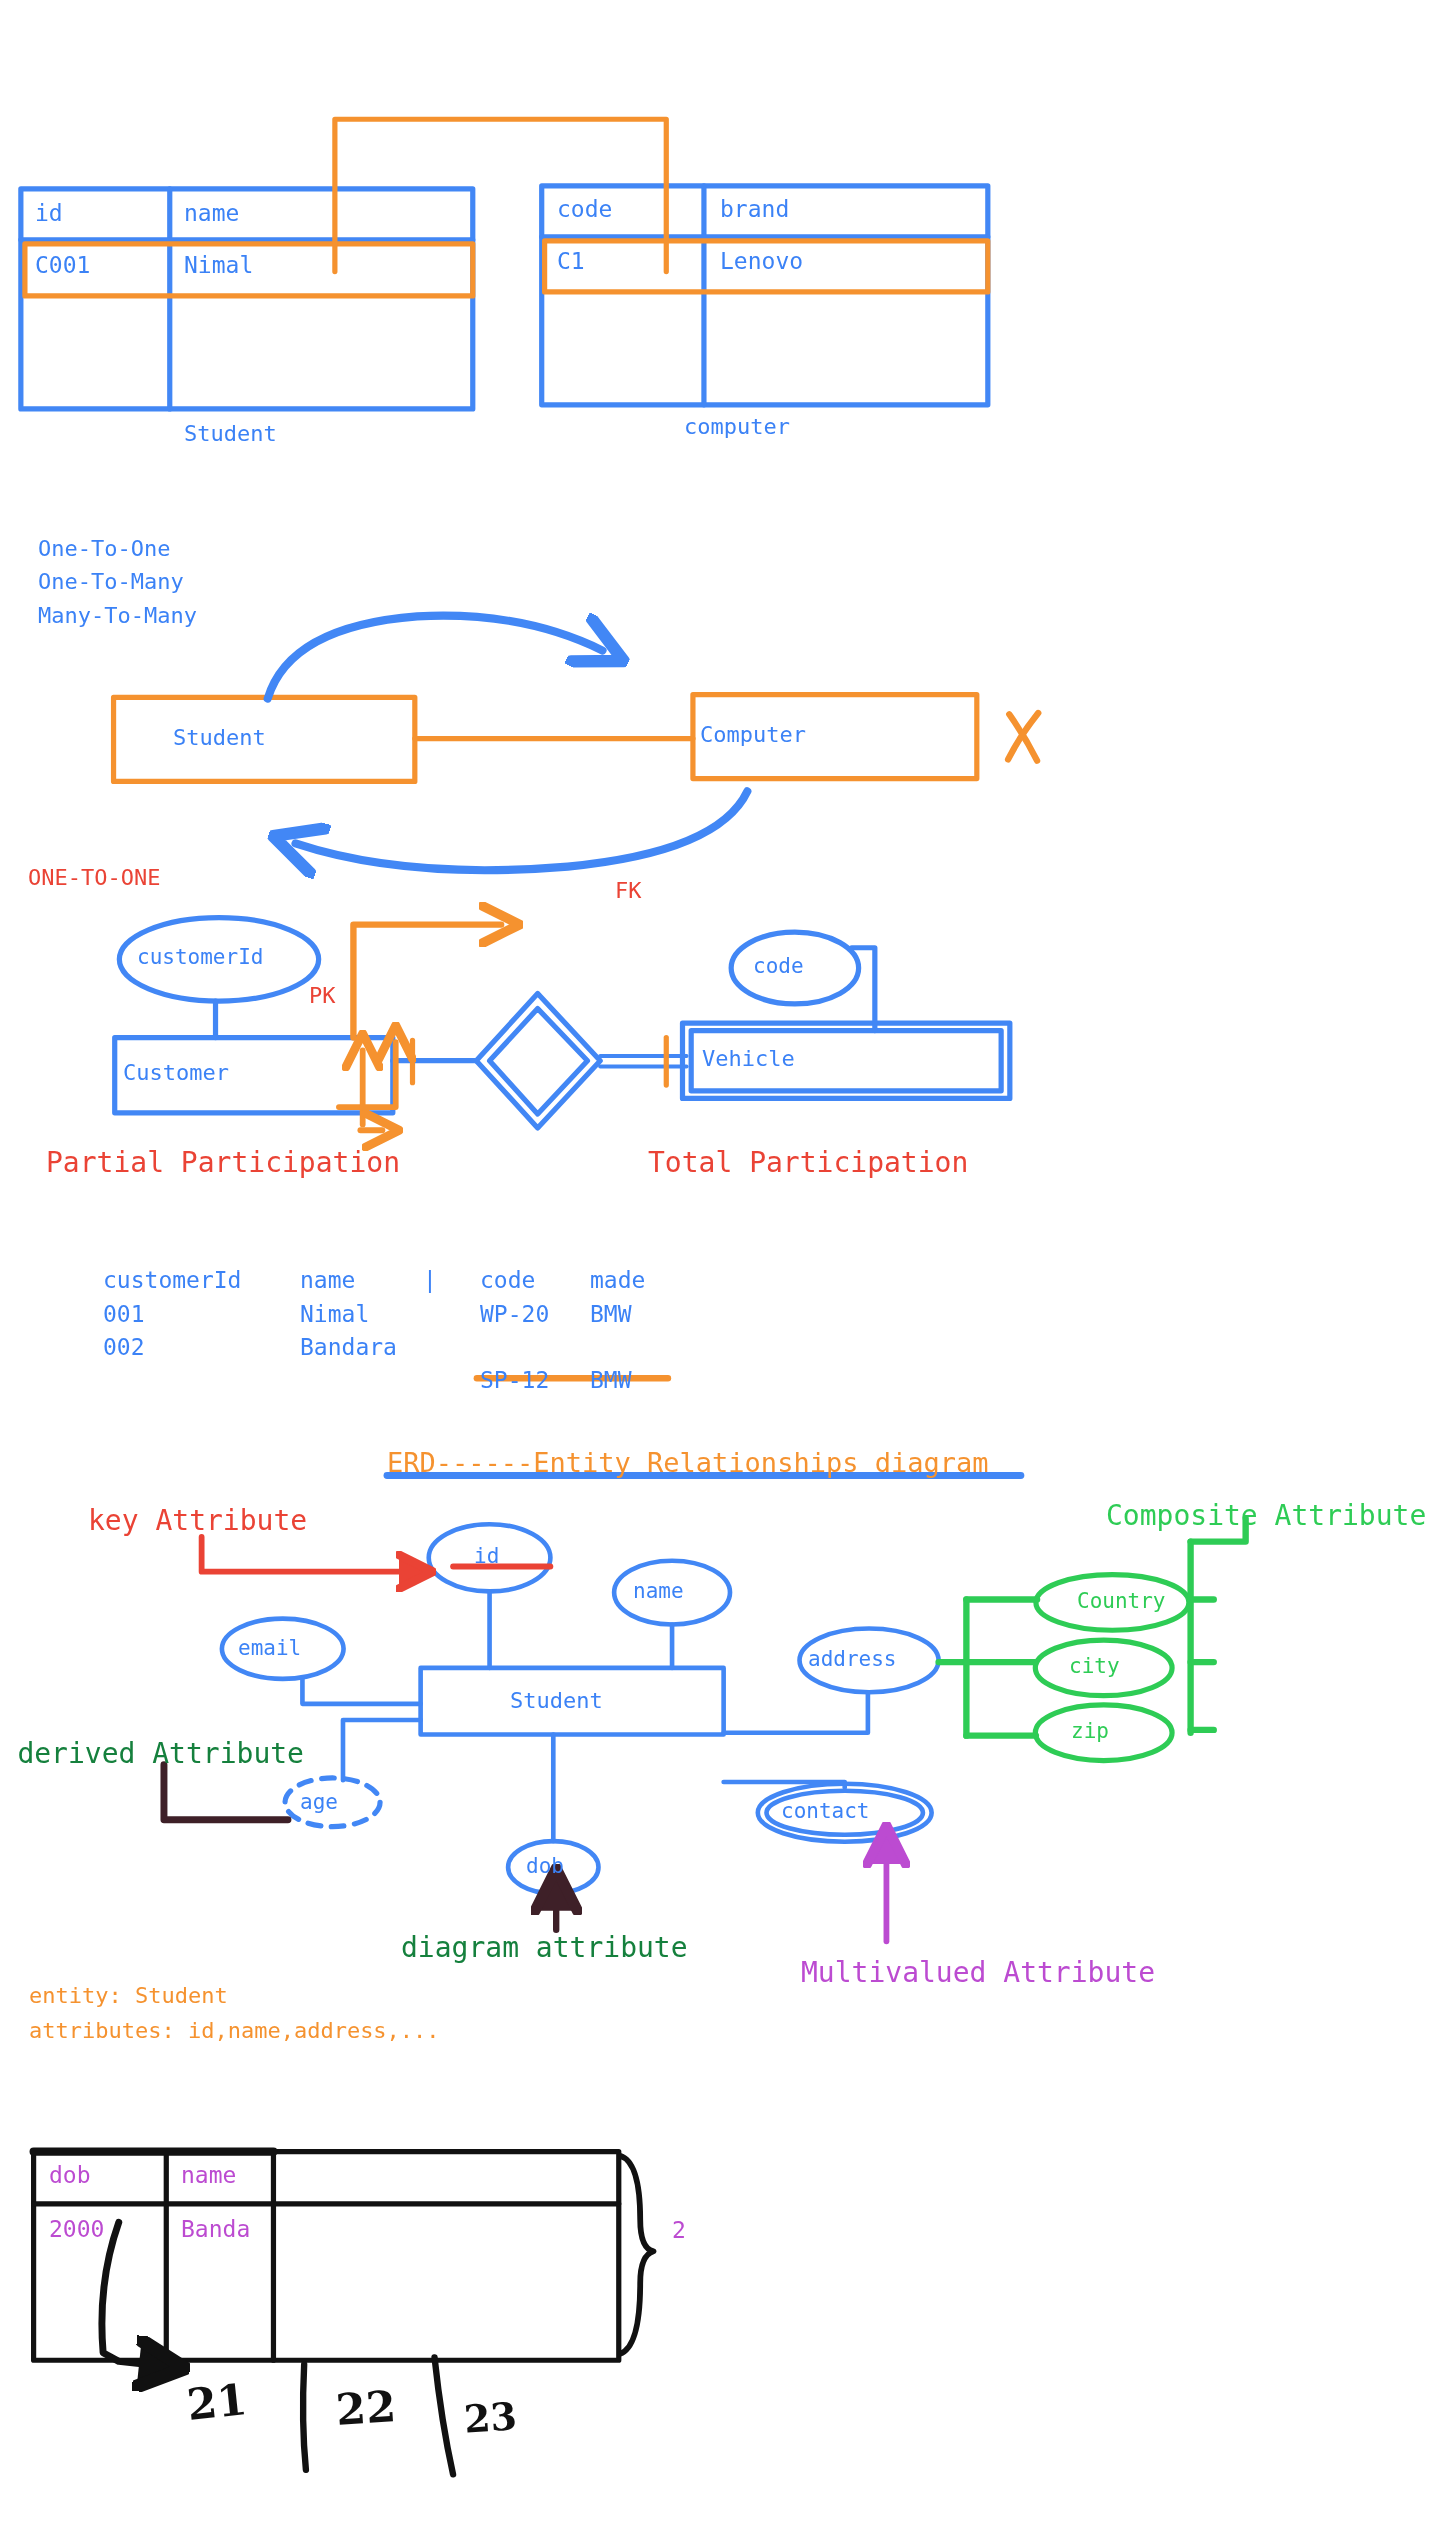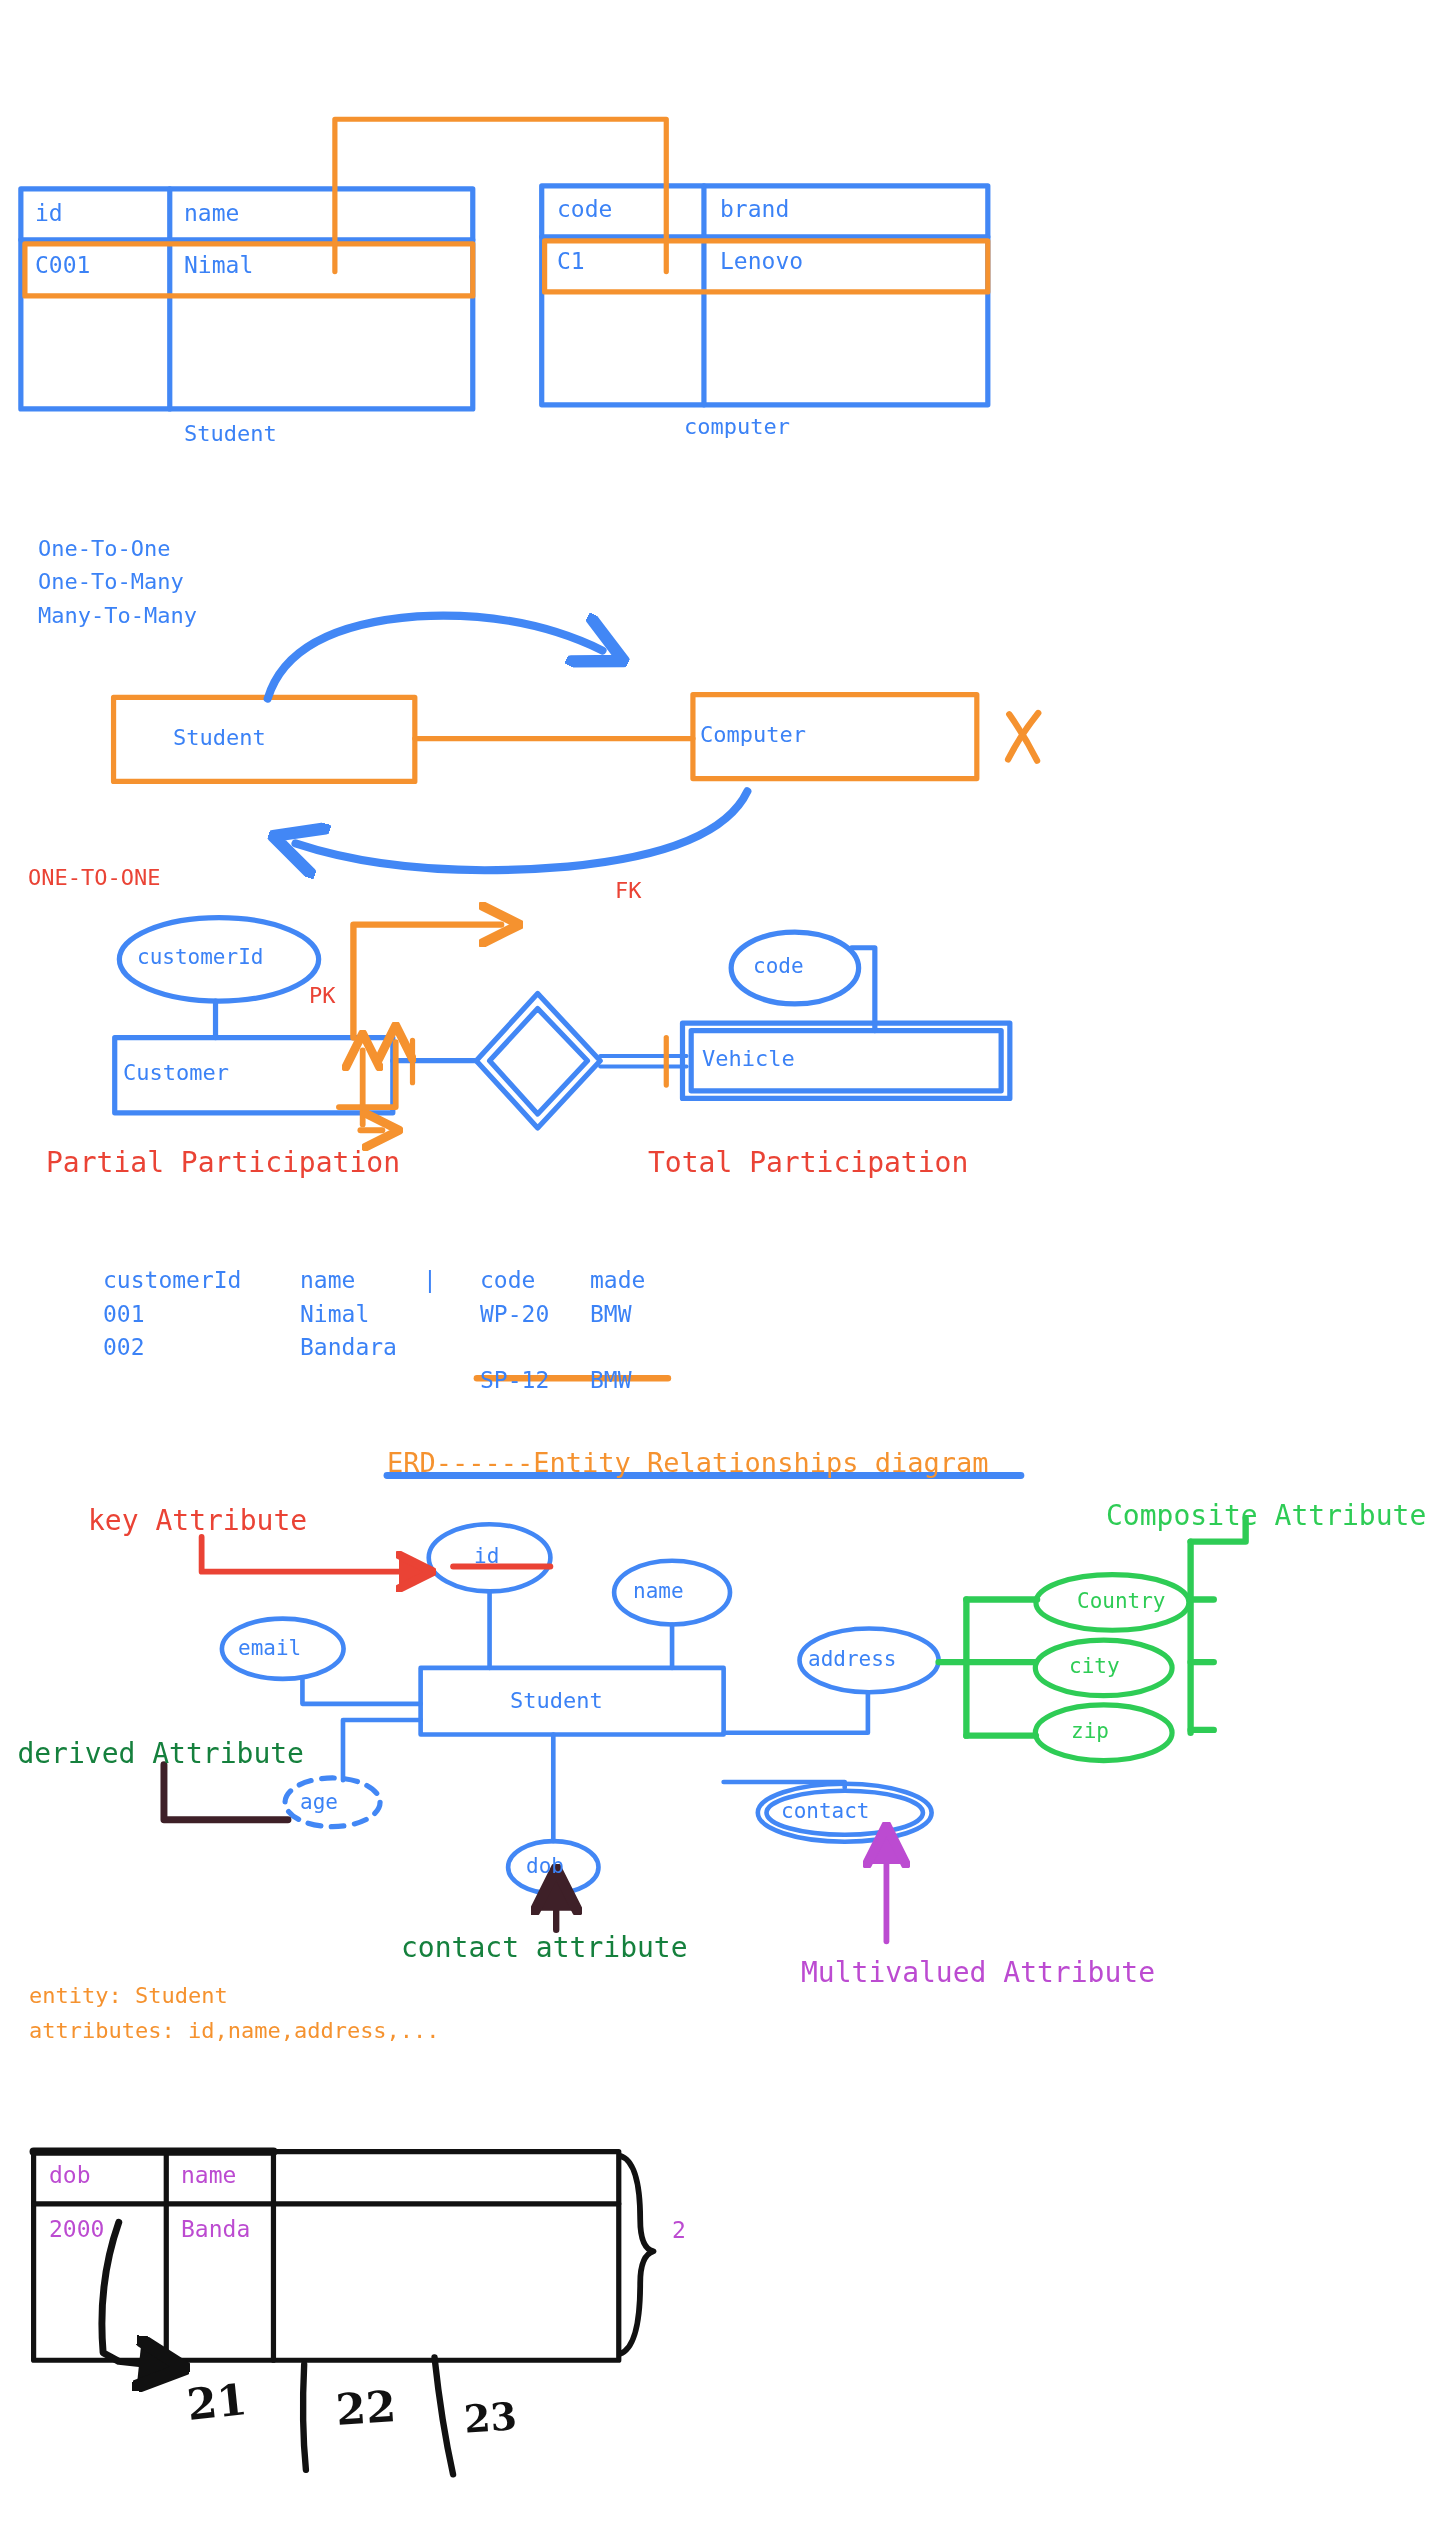--- a/index.html
+++ b/index.html
@@ -325,21 +325,21 @@
   <div class="txt f-tbl blue" style="left:103px; top:1336px;">002</div>
   <div class="txt f-tbl blue" style="left:300px; top:1336px;">Bandara</div>
 
   <div class="txt f-tbl blue" style="left:480px; top:1369px;">SP-12</div>
   <div class="txt f-tbl blue" style="left:590px;top:1369px;">BMW</div>
 
   <div class="txt f-erd orange" style="left:387px; top:1449px;">ERD------Entity Relationships diagram</div>
 
   <div class="txt f-lbl red" style="left:88px;  top:1507px;">key Attribute</div>
   <div class="txt f-lbl brown" style="left:17.4px;   top:1740px;">derived Attribute</div>
-  <div class="txt f-lbl brown" style="left:401px;  top:1934px;">contact attribute</div>
+  <div class="txt f-lbl brown" style="left:401px;  top:1934px;">diagram attribute</div>
   <div class="txt f-lbl magenta" style="left:801px; top:1959px;">Multivalued Attribute</div>
   <div class="txt f-lbl green" style="left:1106px; top:1502px;">Composite Attribute</div>
 
   <div class="txt f-attr blue" style="left:474px;  top:1546px;">id</div>
   <div class="txt f-attr blue" style="left:633px; top:1581px;">name</div>
   <div class="txt f-attr blue" style="left:238px;  top:1638px;">email</div>
   <div class="txt f-attr blue" style="left:300px;  top:1792px;">age</div>
   <div class="txt f-attr blue" style="left:526px;  top:1856px;">dob</div>
   <div class="txt f-attr blue" style="left:808px; top:1649px;">address</div>
   <div class="txt f-attr blue" style="left:781px; top:1801px;">contact</div>

